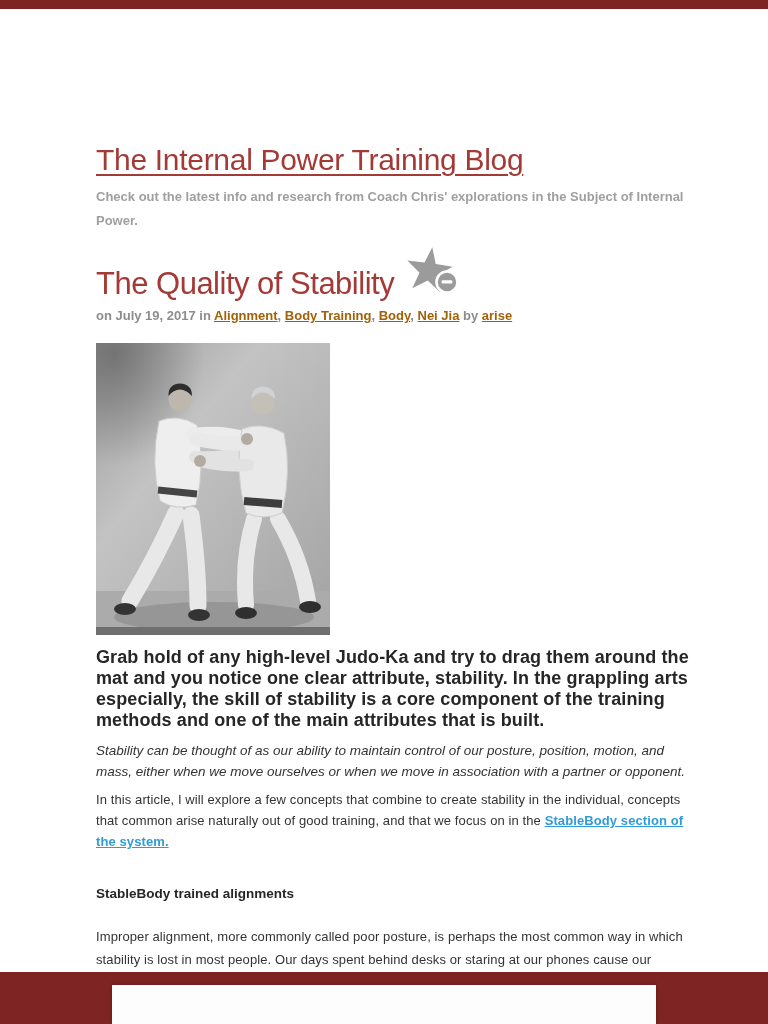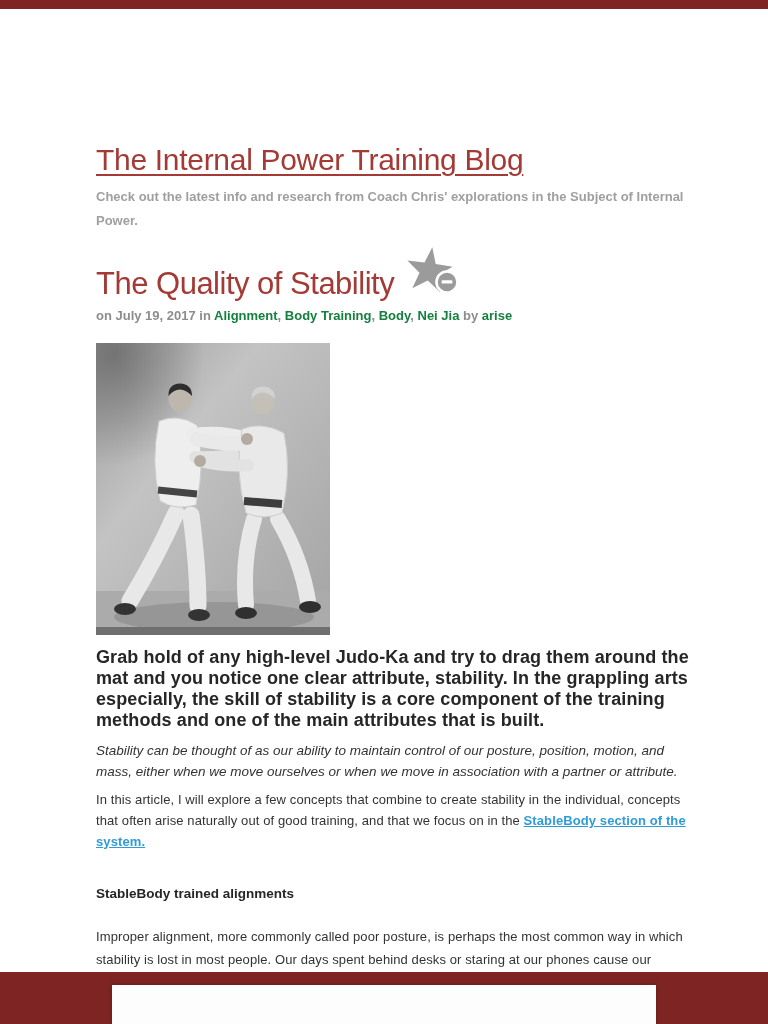--- a/index.html
+++ b/index.html
@@ -43,21 +43,21 @@
     font-size:31px; line-height:36px; font-weight:400;
     color:#a33a36; letter-spacing:-0.5px;
   }
   .star-wrap { margin-left:9px; margin-top:-9px; }
   .byline {
     margin-top:6px;
     font-size:13px; line-height:16px; font-weight:700;
     color:#8d8d8d;
   }
   .byline a {
-    color:#15803d; cursor:pointer;
+    color:#a16207; text-decoration:underline; cursor:pointer;
   }
   .photo-frame {
     margin-top:19px; width:234px; height:292px; display:block;
   }
   .p-bold {
     margin:12px 0 0 0; font-size:18px; line-height:21px;
     font-weight:700; color:#262626; letter-spacing:0.1px;
   }
   .p-italic {
     margin:9px 0 0 0; font-size:13.5px; line-height:21px;
@@ -142,23 +142,23 @@
     <path d="M150,100 Q125,102 101,96" stroke="#e9e9e9" stroke-width="14" fill="none" stroke-linecap="round"></path>
     <path d="M152,122 Q128,124 104,118" stroke="#e2e2e2" stroke-width="12" fill="none" stroke-linecap="round"></path>
     <circle cx="167" cy="60" r="11.5" fill="#c4c0b8"></circle>
     <path d="M155.5,56 Q155,44 167,43.5 Q179,44 179,56 Q173,49.5 167,49.5 Q160.5,49.5 155.5,56 Z" fill="#d2d2d2"></path>
     <circle cx="151" cy="96" r="6" fill="#b3ab9f"></circle>
     <circle cx="104" cy="118" r="6" fill="#b3ab9f"></circle>
   </svg>
 
   <p class="p-bold">Grab hold of any high-level Judo-Ka and try to drag them around the mat and you notice one clear attribute, stability. In the grappling arts especially, the skill of stability is a core component of the training methods and one of the main attributes that is built.</p>
 
-  <p class="p-italic">Stability can be thought of as our ability to maintain control of our posture, position, motion, and mass, either when we move ourselves or when we move in association with a partner or attribute.</p>
+  <p class="p-italic">Stability can be thought of as our ability to maintain control of our posture, position, motion, and mass, either when we move ourselves or when we move in association with a partner or opponent.</p>
 
-  <p class="p-lead"><span>In this article, I will explore a few concepts that combine to create stability in the individual, concepts that often arise naturally out of good training, and that we focus on in the </span><a class="link-blue">StableBody section of the system.</a></p>
+  <p class="p-lead"><span>In this article, I will explore a few concepts that combine to create stability in the individual, concepts that common arise naturally out of good training, and that we focus on in the </span><a class="link-blue">StableBody section of the system.</a></p>
 
   <p class="section-heading">StableBody trained alignments</p>
 
   <p class="p-body">Improper alignment, more commonly called poor posture, is perhaps the most common way in which stability is lost in most people. Our days spent behind desks or staring at our phones cause our posture to slump or slouch, our shoulder position to deform and our spine to round. When we apply this postural bias to the Martial Setting, and the external forces acting upon us,</p>
 
 </div>
 
 <div class="viewer-band-bottom">
   <div class="next-page-sliver"></div>
 </div>

